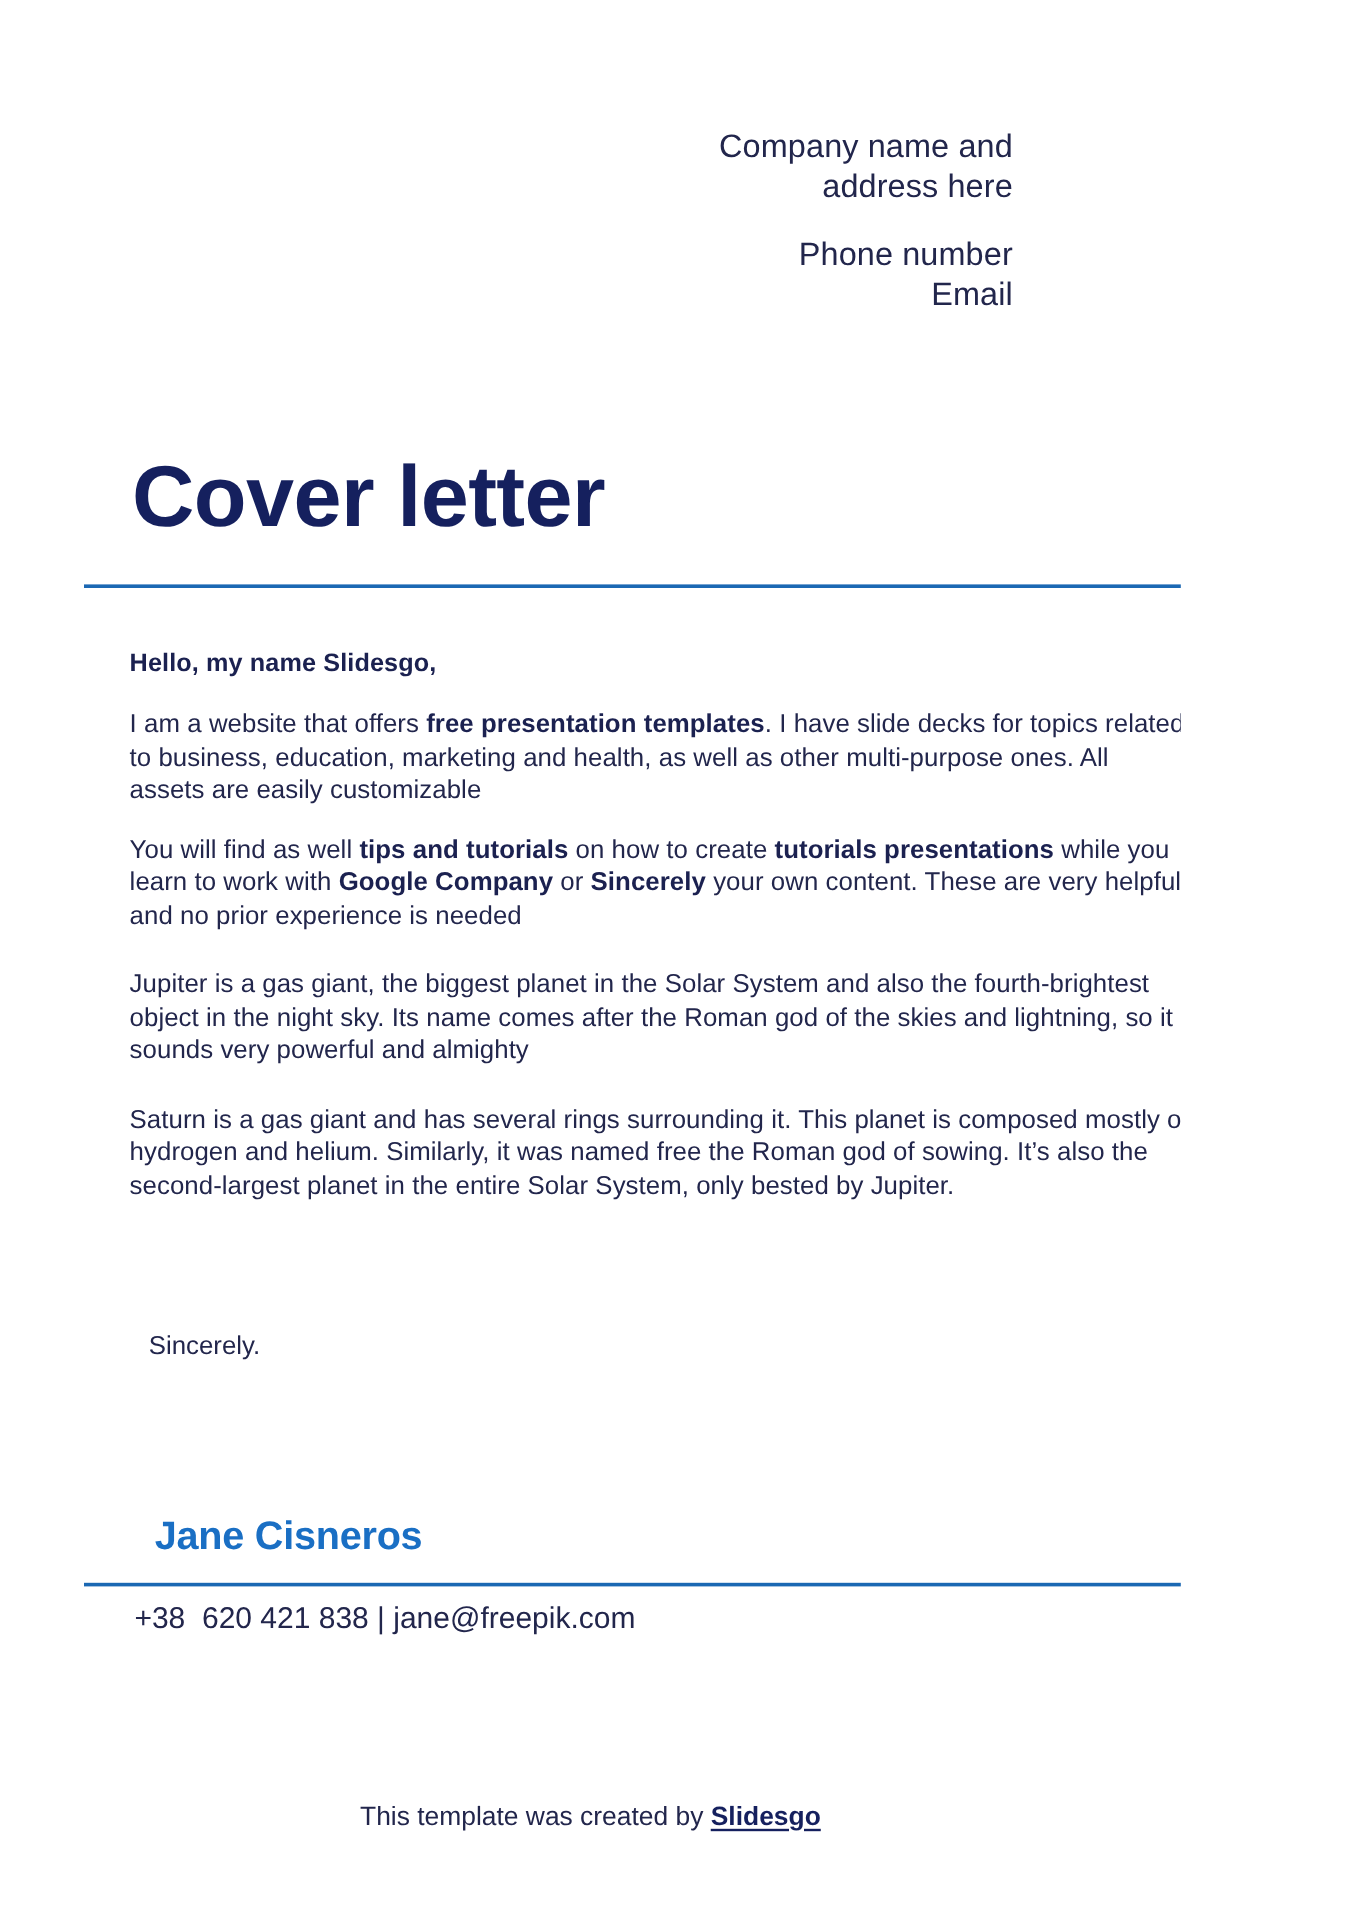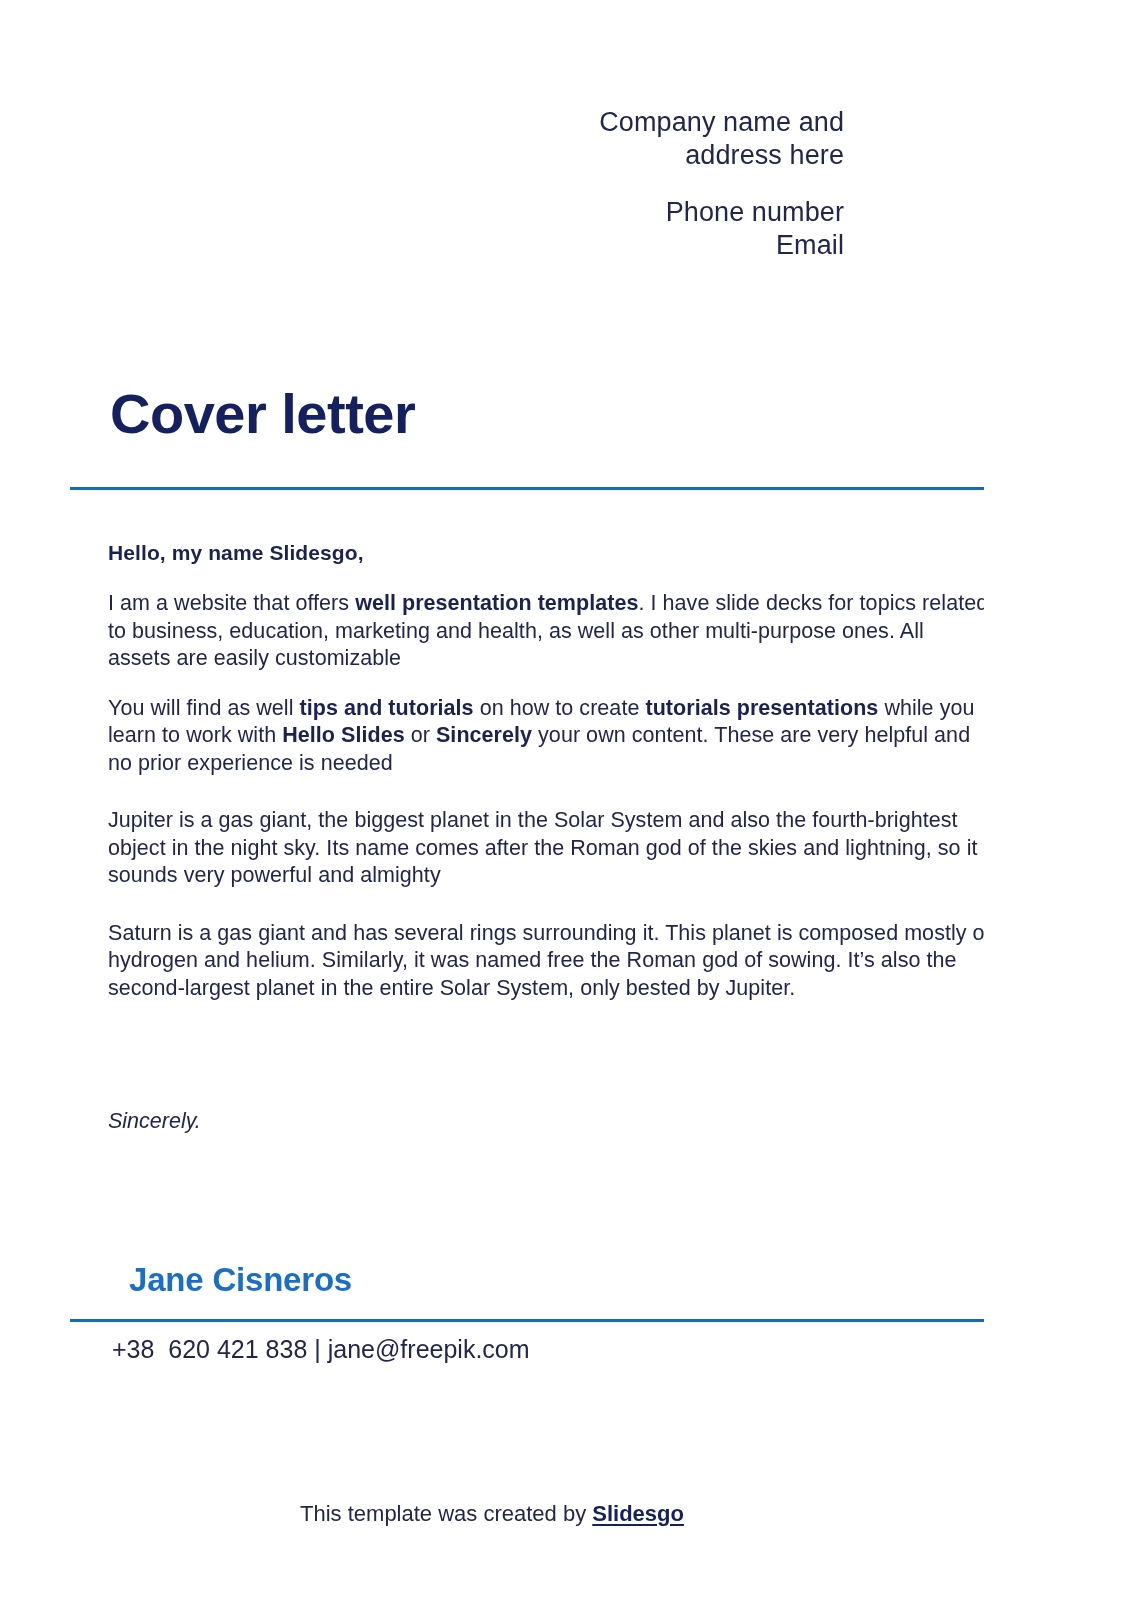--- a/index.html
+++ b/index.html
@@ -35,21 +35,21 @@
   }
   .header-gap {
     height: 24px;
   }
 
   
   .title {
     position: absolute;
     top: 375px;
     left: 110px;
-    font-size: 56px;
+    font-size: 72px;
     line-height: 78px;
     font-weight: 700;
     color: #15205e;
     letter-spacing: -0.5px;
     text-align: center;
   }
 
   .rule-top {
     position: absolute;
     top: 487px;
@@ -86,23 +86,22 @@
     margin-top: 30px;
   }
   .para b {
     font-weight: 700;
     color: #1b2150;
   }
   .closing {
     font-size: 21.5px;
     line-height: 27.5px;
     color: #22264c;
-    margin: 0;
+    margin: 16px;
     padding-top: 84px;
-    font-style: italic;
   }
 
   
   .sign-name {
     position: absolute;
     top: 1260px;
     left: 112px;
     font-size: 33px;
     line-height: 40px;
     font-weight: 700;
@@ -159,23 +158,23 @@
     <div class="header-line">Email</div>
   </div>
 
   <div class="title">Cover letter</div>
   <div class="rule-top"></div>
 
   <div class="body-wrap">
 
     <div class="greeting">Hello, my name Slidesgo,</div>
 
-    <p class="para"><span>I am a website that offers </span><b>well presentation templates</b><span>. I have slide decks for topics related to business, education, marketing and health, as well as other multi-purpose ones. All assets are easily customizable</span></p>
+    <p class="para"><span>I am a website that offers </span><b>free presentation templates</b><span>. I have slide decks for topics related to business, education, marketing and health, as well as other multi-purpose ones. All assets are easily customizable</span></p>
 
-    <p class="para"><span>You will find as well </span><b>tips and tutorials</b><span> on how to create </span><b>tutorials presentations</b><span> while you learn to work with </span><b>Hello Slides</b><span> or </span><b>Sincerely</b><span> your own content. These are very helpful and no prior experience is needed</span></p>
+    <p class="para"><span>You will find as well </span><b>tips and tutorials</b><span> on how to create </span><b>tutorials presentations</b><span> while you learn to work with </span><b>Google Company</b><span> or </span><b>Sincerely</b><span> your own content. These are very helpful and no prior experience is needed</span></p>
 
     <p class="para spaced">Jupiter is a gas giant, the biggest planet in the Solar System and also the fourth-brightest object in the night sky. Its name comes after the Roman god of the skies and lightning, so it sounds very powerful and almighty</p>
 
     <p class="para spaced">Saturn is a gas giant and has several rings surrounding it. This planet is composed mostly of hydrogen and helium. Similarly, it was named free the Roman god of sowing. It’s also the second-largest planet in the entire Solar System, only bested by Jupiter.</p>
 
     <p class="closing">Sincerely.</p>
   </div>
 
   <div class="sign-name">Jane Cisneros</div>
   <div class="rule-bottom"></div>

